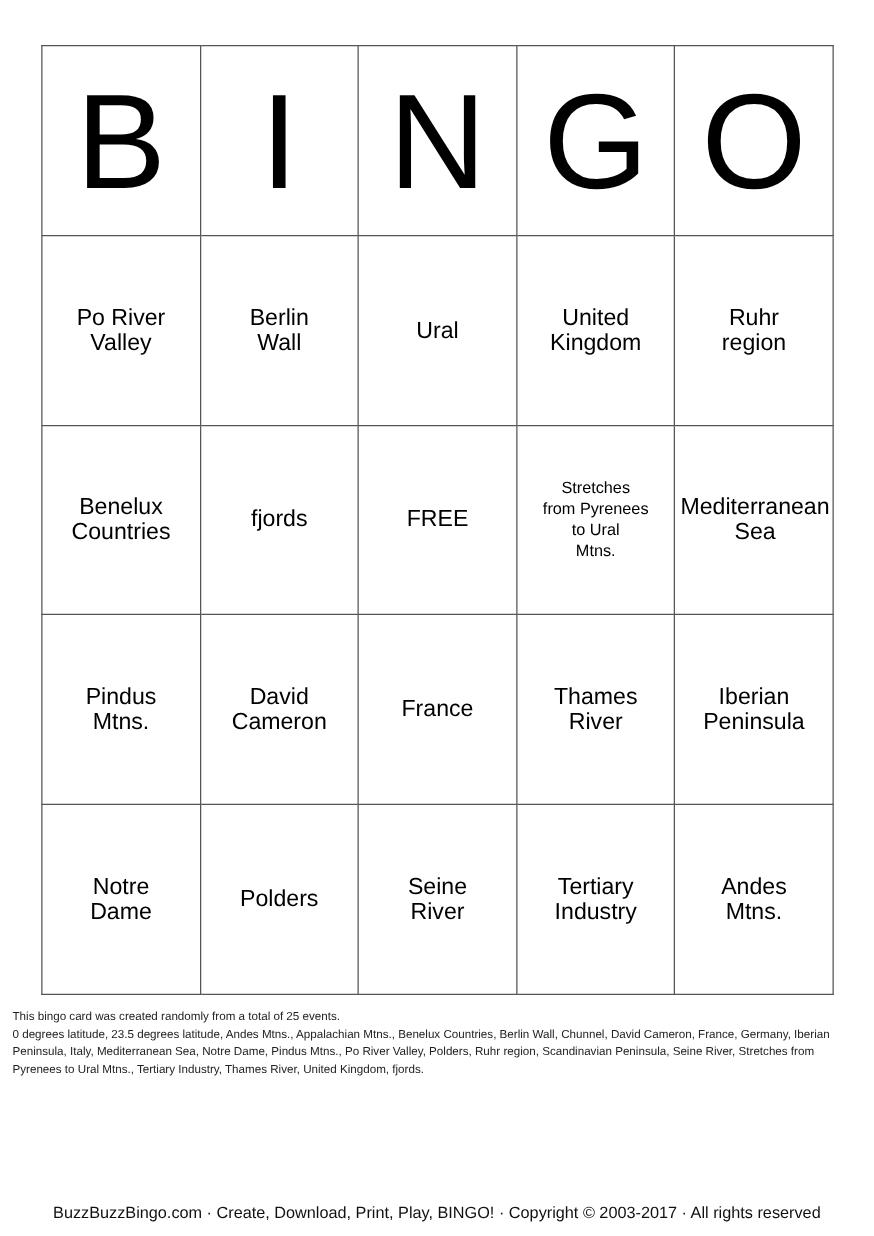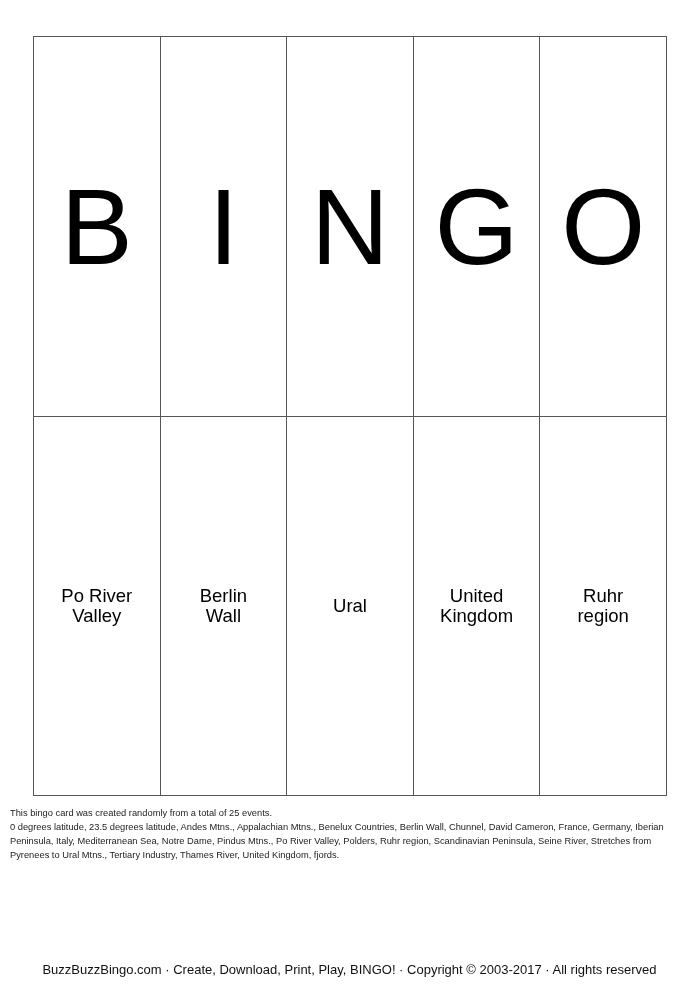--- a/index.html
+++ b/index.html
@@ -80,20 +80,41 @@
       <td class="hdr">G</td>
       <td class="hdr">O</td>
     </tr>
       <tr>
         <td><span class="cell-text">Po River<br>Valley</span></td>
         <td><span class="cell-text">Berlin<br>Wall</span></td>
         <td><span class="cell-text">Ural</span></td>
         <td><span class="cell-text">United<br>Kingdom</span></td>
         <td><span class="cell-text">Ruhr<br>region</span></td>
       </tr>
+      <tr>
+        <td><span class="cell-text">Benelux<br>Countries</span></td>
+        <td><span class="cell-text">fjords</span></td>
+        <td><span class="cell-text">FREE</span></td>
+        <td><span class="cell-text small">Stretches<br>from Pyrenees<br>to Ural<br>Mtns.</span></td>
+        <td><span class="cell-text">Mediterranean<br>Sea</span></td>
+      </tr>
+      <tr>
+        <td><span class="cell-text">Pindus<br>Mtns.</span></td>
+        <td><span class="cell-text">David<br>Cameron</span></td>
+        <td><span class="cell-text">France</span></td>
+        <td><span class="cell-text">Thames<br>River</span></td>
+        <td><span class="cell-text">Iberian<br>Peninsula</span></td>
+      </tr>
+      <tr>
+        <td><span class="cell-text">Notre<br>Dame</span></td>
+        <td><span class="cell-text">Polders</span></td>
+        <td><span class="cell-text">Seine<br>River</span></td>
+        <td><span class="cell-text">Tertiary<br>Industry</span></td>
+        <td><span class="cell-text">Andes<br>Mtns.</span></td>
+      </tr>
     </tbody>
 </table>
 
 <div class="info">
   <p>This bingo card was created randomly from a total of 25 events.</p>
   <p>0 degrees latitude, 23.5 degrees latitude, Andes Mtns., Appalachian Mtns., Benelux Countries, Berlin Wall, Chunnel, David Cameron, France, Germany, Iberian Peninsula, Italy, Mediterranean Sea, Notre Dame, Pindus Mtns., Po River Valley, Polders, Ruhr region, Scandinavian Peninsula, Seine River, Stretches from Pyrenees to Ural Mtns., Tertiary Industry, Thames River, United Kingdom, fjords.</p>
 </div>
 
 <div class="footer">BuzzBuzzBingo.com · Create, Download, Print, Play, BINGO! · Copyright © 2003-2017 · All rights reserved</div>
 

